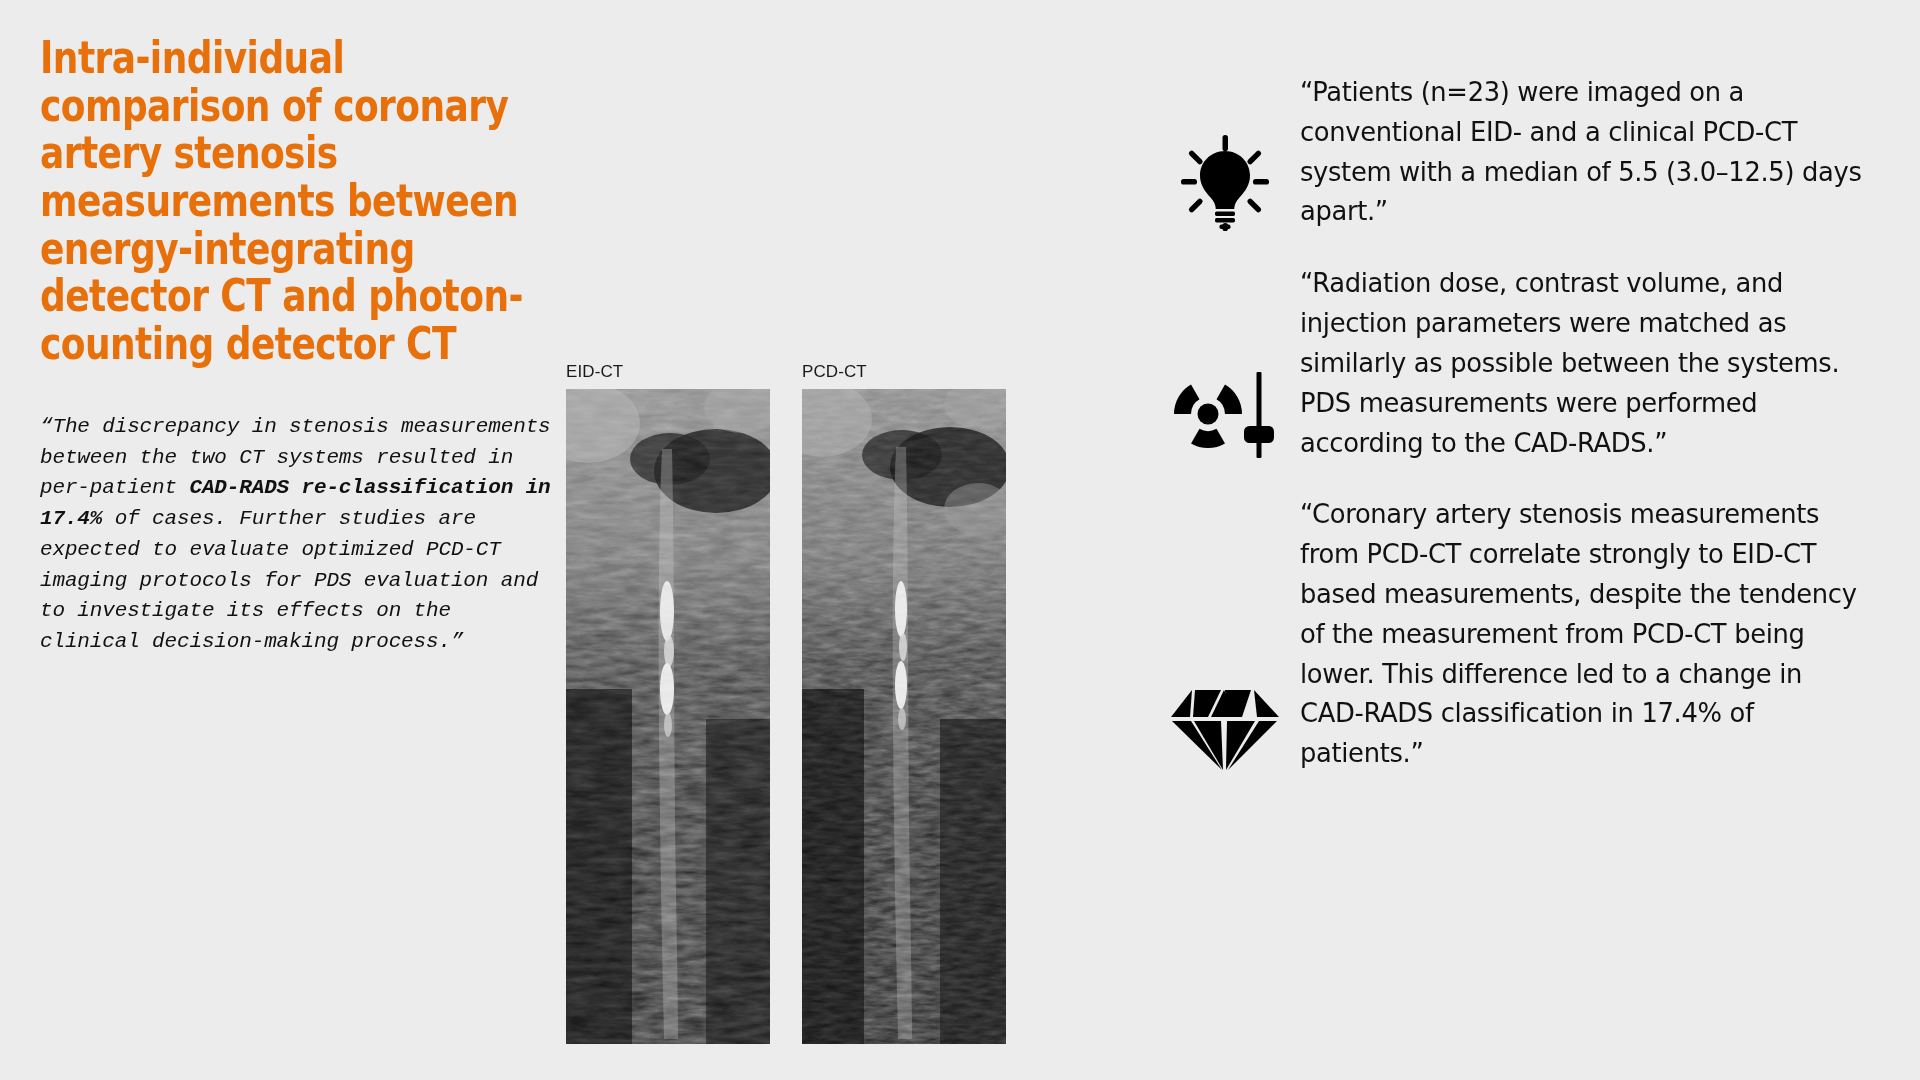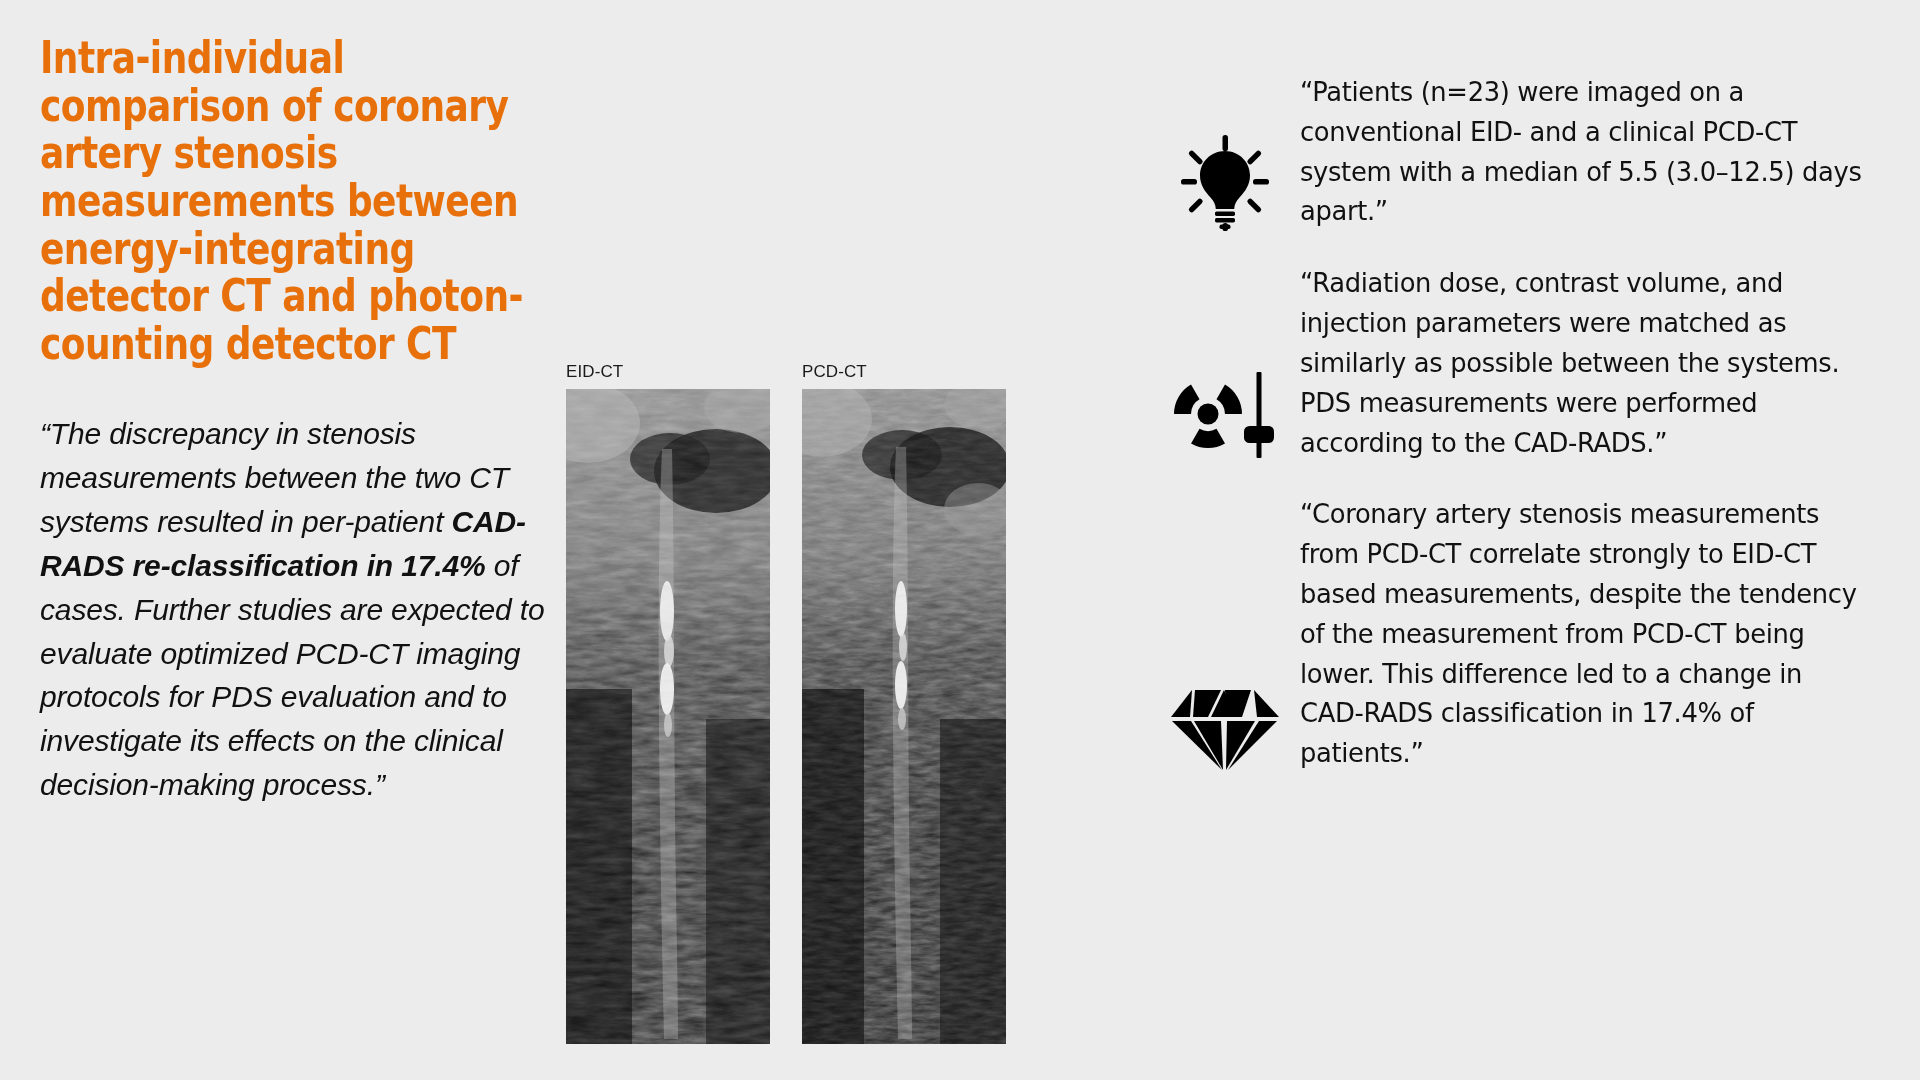--- a/index.html
+++ b/index.html
@@ -37,23 +37,23 @@
     line-height: 1.06;
     letter-spacing: -0.7px;
     transform: scaleX(0.80);
     transform-origin: left top;
     width: 660px;
     margin: 0;
   }
 
   .lead-quote {
     margin-top: 44px;
-    font-family: Liberation Sans, sans-serif;
+    font-family: Liberation Mono, monospace;
     font-style: italic;
-    font-size: 30px;
+    font-size: 21px;
     line-height: 1.465;
     color: #111111;
     width: 512px;
     letter-spacing: -0.15px;
   }
   .lead-quote b {
     font-weight: bold;
     font-style: italic;
   }
 

